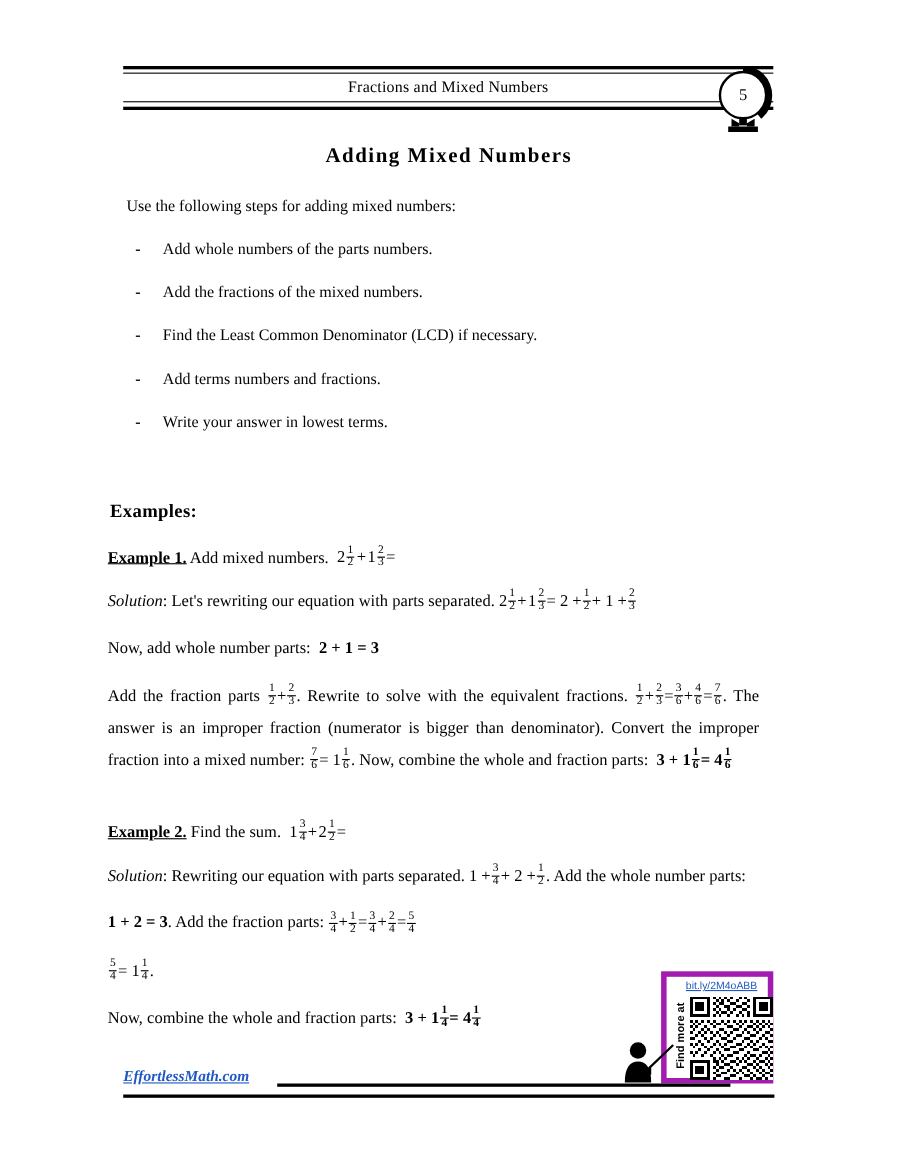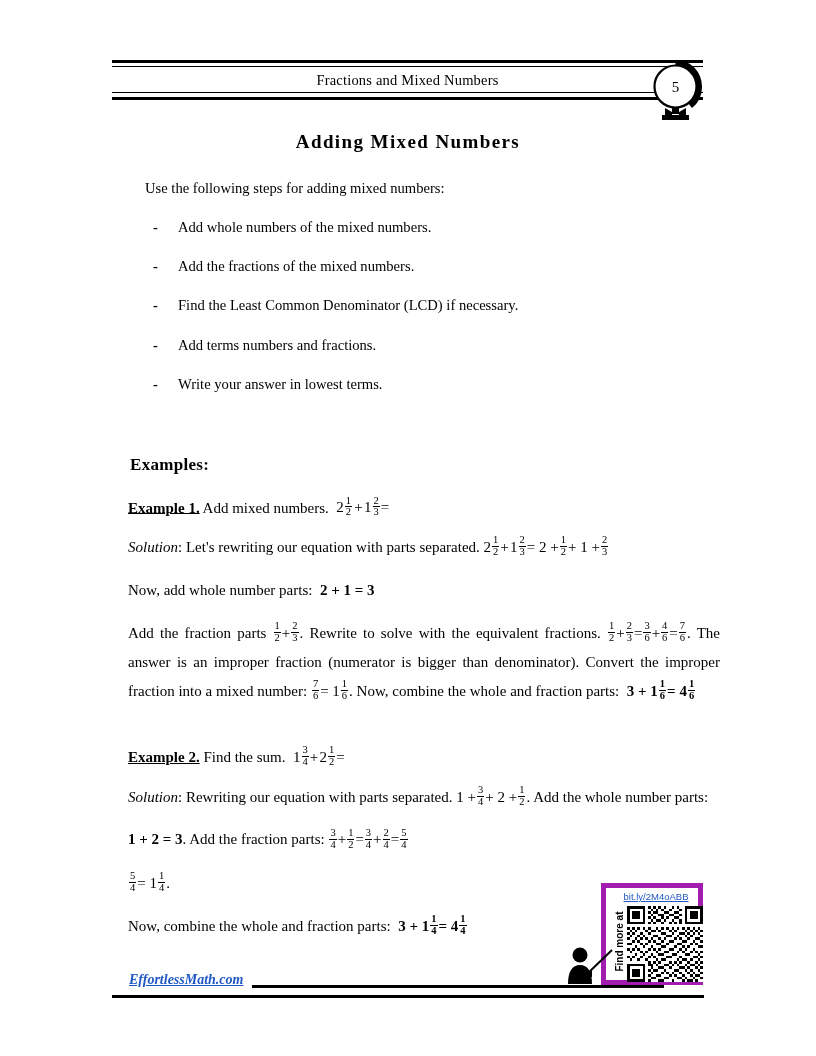--- a/index.html
+++ b/index.html
@@ -98,21 +98,21 @@
     width: 816px;
     text-align: center;
     font-size: 19px;
     font-weight: bold;
     letter-spacing: 1.4px;
   }
 
   
   .content {
     position: absolute;
-    left: 128px;
+    left: 98px;
     top: 178px;
     width: 592px;
     font-size: 14.6px;
     line-height: 1.45;
   }
   .intro {
     margin: 0 0 4px 17px;
     font-size: 14.6px;
   }
   .steps {
@@ -190,21 +190,20 @@
   .footer-link {
     position: absolute;
     left: 0;
     top: 14px;
     font-size: 14px;
     font-style: italic;
     font-weight: bold;
     color: #1f58c4;
     text-decoration: underline;
     white-space: nowrap;
-    margin-left: 17px;
   }
   .footer-rule-mid {
     position: absolute;
     left: 140px;
     top: 27px;
     width: 412px;
     height: 3px;
     background: #000;
   }
   .footer-rule-bot {
@@ -291,21 +290,21 @@
     <div class="num">5</div>
   </div>
 
   <div class="doc-title">Adding Mixed Numbers</div>
 
   <div class="content">
 
     <p class="intro">Use the following steps for adding mixed numbers:</p>
 
     <ul class="steps">
-      <li><span class="dash">-</span><span>Add whole numbers of the mixed numbers.</span></li>
+      <li><span class="dash">-</span><span>Add whole numbers of the parts numbers.</span></li>
       <li><span class="dash">-</span><span>Add the fractions of the mixed numbers.</span></li>
       <li><span class="dash">-</span><span>Find the Least Common Denominator (LCD) if necessary.</span></li>
       <li><span class="dash">-</span><span>Add terms numbers and fractions.</span></li>
       <li><span class="dash">-</span><span>Write your answer in lowest terms.</span></li>
     </ul>
 
     <div class="examples-head">Examples:</div>
 
     <div class="ex-block">
       <p class="ex-line">

